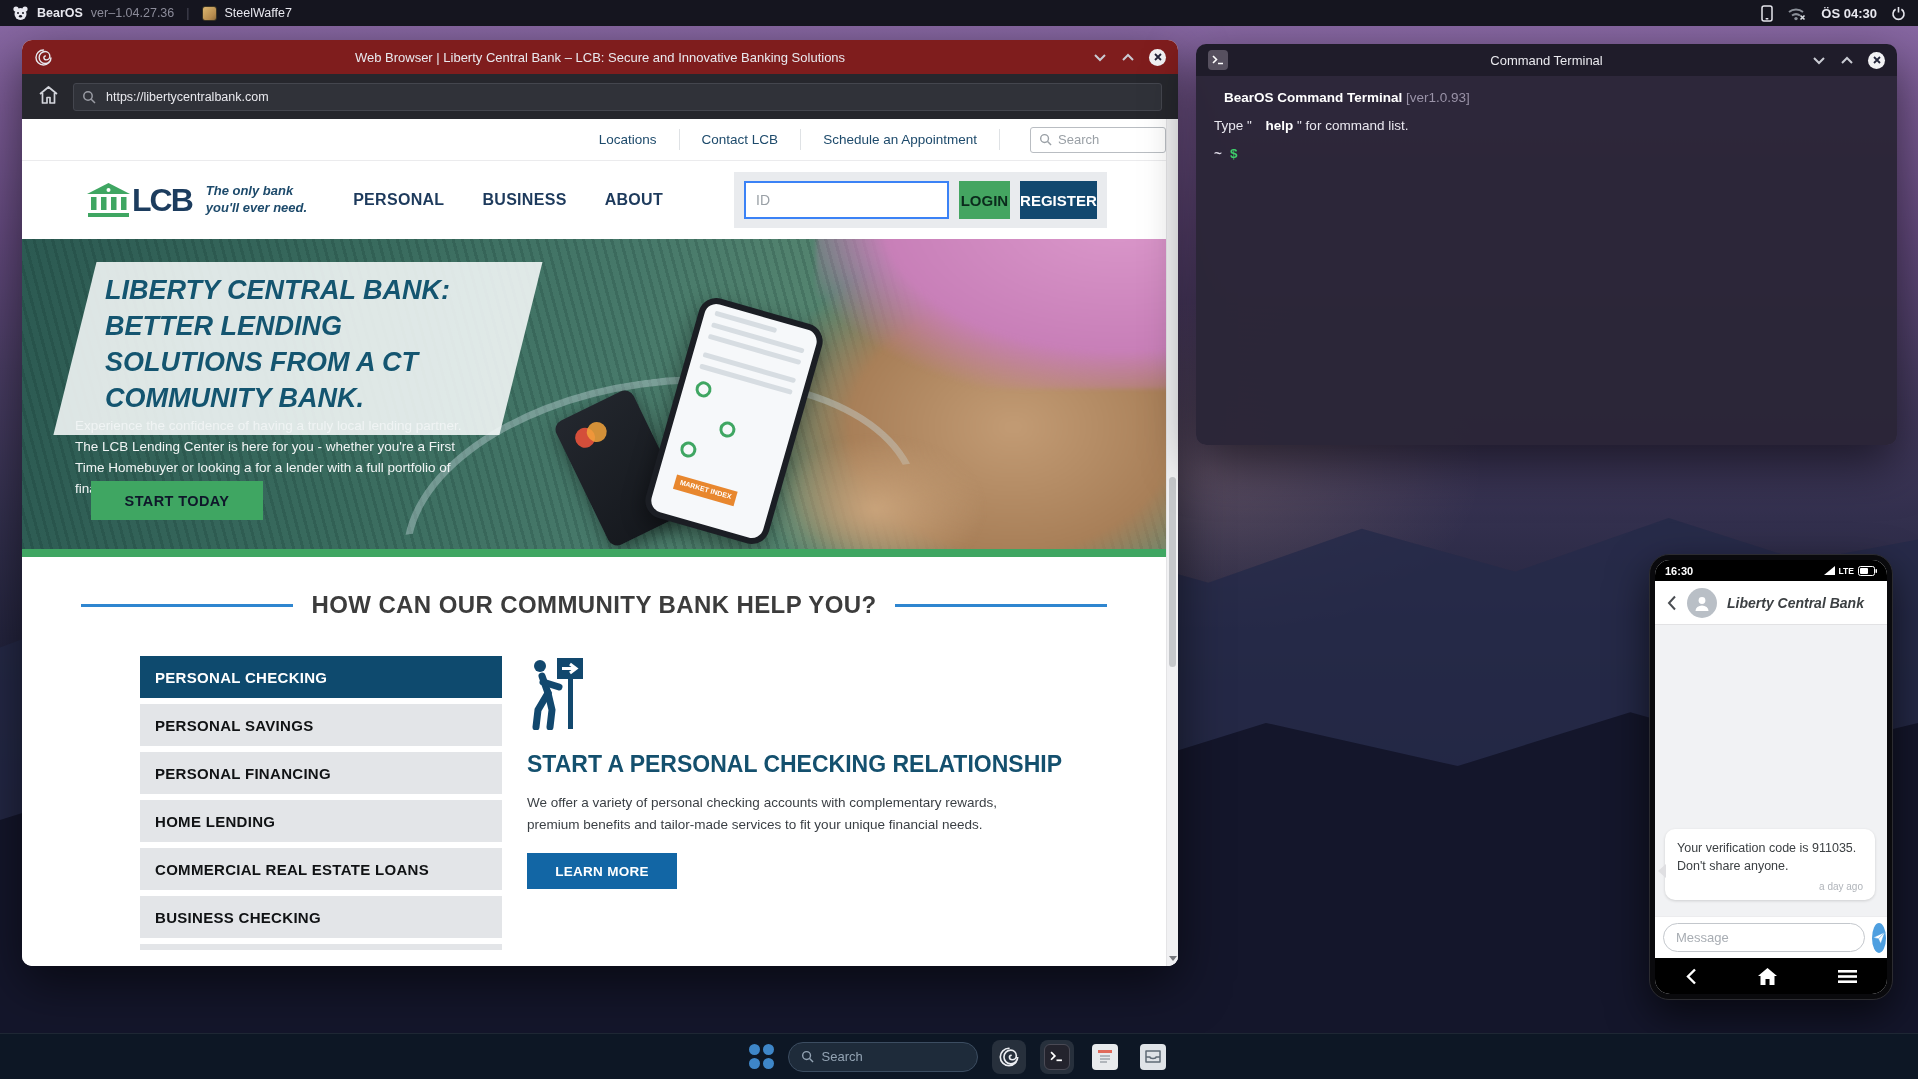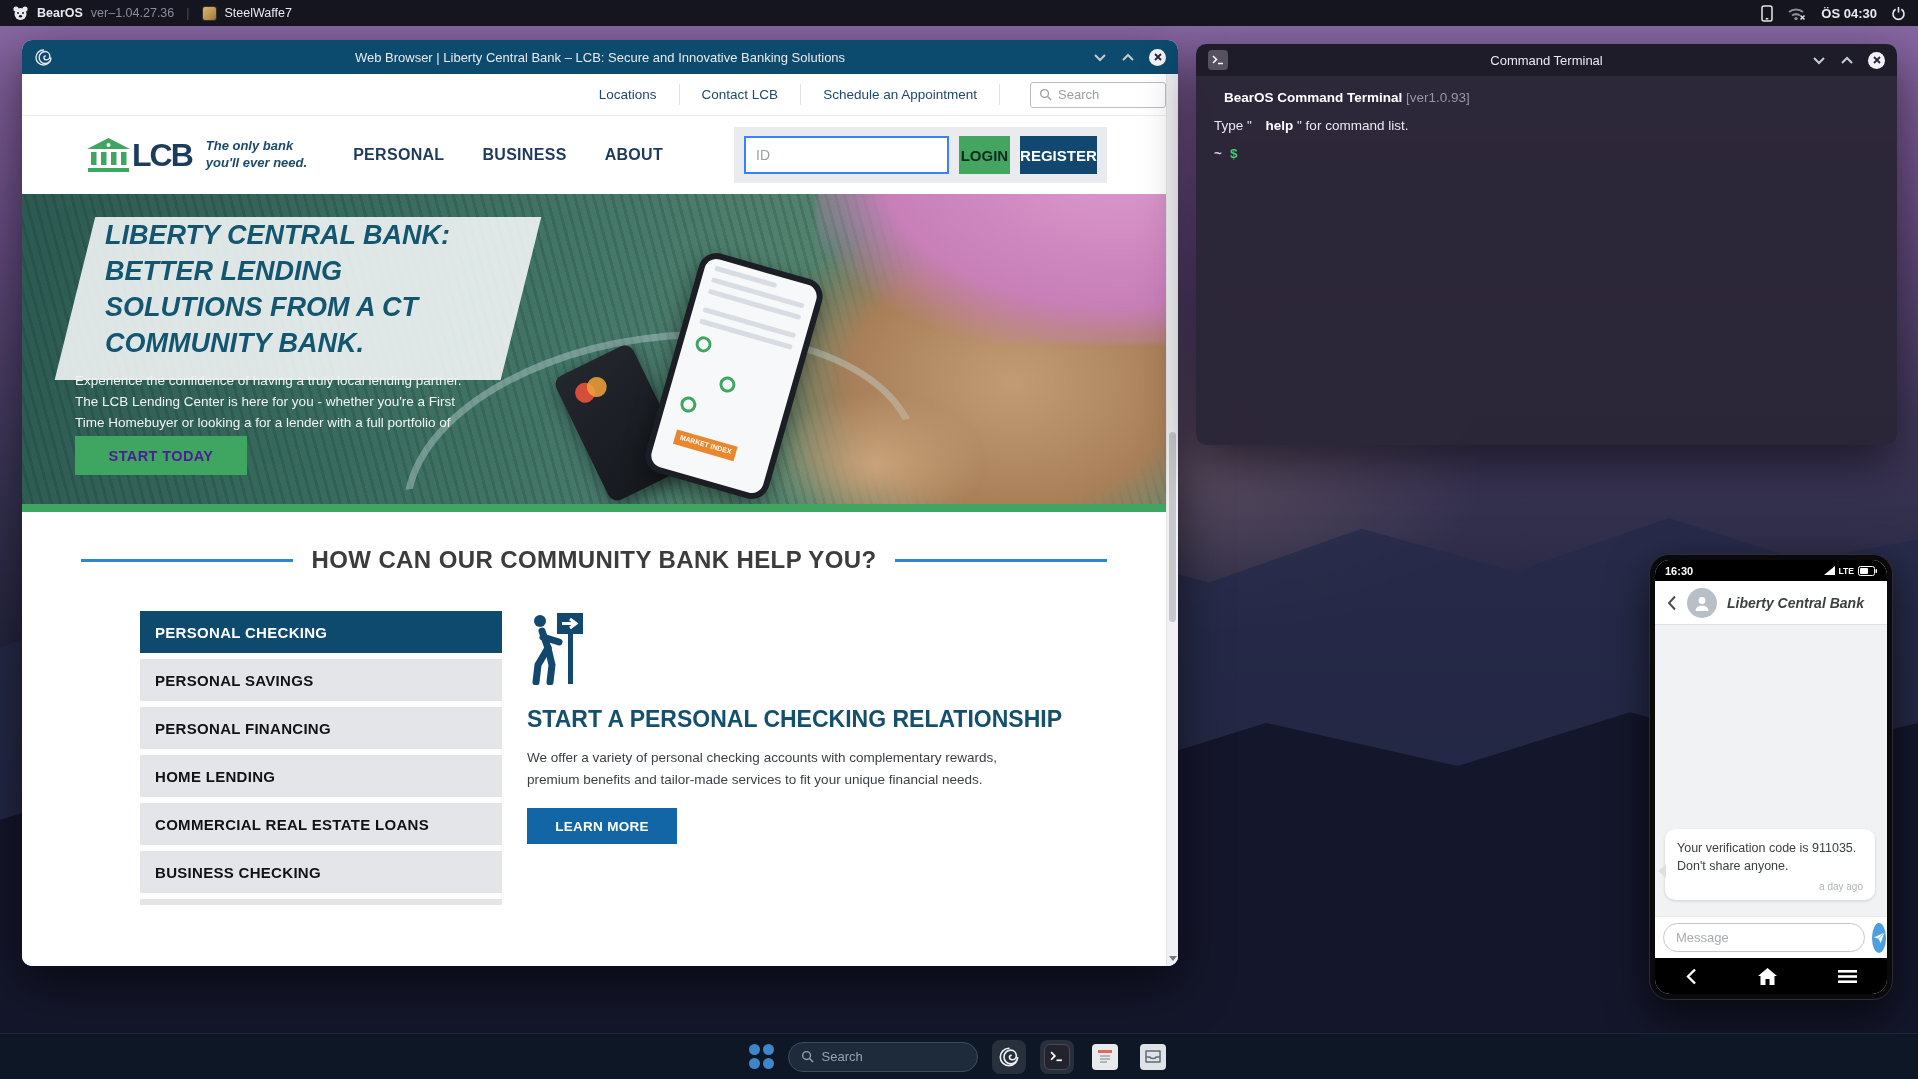--- a/index.html
+++ b/index.html
@@ -29,21 +29,21 @@
   
   .window { position:absolute; border-radius:10px; box-shadow:0 18px 50px rgba(0,0,0,.55); overflow:hidden; z-index:10; }
   .titlebar { height:34px; display:flex; align-items:center; justify-content:center; position:relative; }
   .titlebar .tb-title { font-size:13px; color:#e9e9ee; }
   .tb-left { position:absolute; left:12px; top:0; bottom:0; display:flex; align-items:center; }
   .tb-controls { position:absolute; right:12px; top:0; bottom:0; display:flex; align-items:center; gap:14px; }
   .closebtn { width:17px; height:17px; border-radius:50%; background:#f2f2f4; display:flex; align-items:center; justify-content:center; }
 
   
   .browser { left:22px; top:40px; width:1156px; height:926px; background:#fff; display:flex; flex-direction:column; }
-  .browser .titlebar { background:#0c4a6e; }
+  .browser .titlebar { background:#7f1d1d; }
   .urlbar { height:45px; background:#26272d; display:flex; align-items:center; padding:0 16px; gap:14px; }
   .url-wrap { flex:1; position:relative; }
   .url-wrap input { width:100%; height:28px; background:#303239; border:1px solid #44464e; border-radius:3px;
     color:#e9e9ee; font-size:12.5px; padding:0 10px 0 32px; outline:none; }
   .url-wrap svg { position:absolute; left:9px; top:7px; }
   .page { flex:1; position:relative; background:#fff; }
   .page-inner { width:1144px; height:100%; overflow:hidden; }
   
   .sb { position:absolute; right:0; top:0; bottom:0; width:12px; background:#f1f1f3; border-left:1px solid #e4e4e6; }
   .sb-thumb { position:absolute; left:2px; right:2px; top:358px; height:190px; background:#c6c8cb; border-radius:6px; }
@@ -82,24 +82,24 @@
   .hero-fur { position:absolute; right:-60px; top:-10px; width:560px; height:360px;
     background:radial-gradient(340px 260px at 62% 55%, #c29b74 0%, #a87f58 48%, rgba(90,110,90,0) 74%); filter:blur(2px); }
   .hero-fur2 { position:absolute; right:140px; bottom:-60px; width:300px; height:200px;
     background:radial-gradient(closest-side, #c9a37b, transparent 72%); filter:blur(3px); }
   .hero-pink { position:absolute; right:-30px; top:-40px; width:380px; height:190px;
     background:radial-gradient(at 80% 10%, #db98cb 0%, #c87fb8 55%, transparent 78%); filter:blur(2px); }
   .hero-hose { position:absolute; left:380px; top:140px; width:520px; height:300px; border:7px solid rgba(200,218,222,.4);
     border-radius:50%; transform:rotate(-8deg); clip-path:polygon(0 0,100% 0,100% 40%,0 40%); }
   .skewbox { position:absolute; left:53px; top:23px; width:446px; }
   .skewbox::before { content:""; position:absolute; inset:0; background:rgba(246,249,249,.88); transform:skewX(-14deg); }
-  .skewbox h1 { position:relative; padding:1px 34px 18px 30px; font-size:27px; font-weight:800; font-style:italic;
+  .skewbox h1 { position:relative; padding:11px 34px 18px 30px; font-size:27px; font-weight:800; font-style:italic;
     color:#145570; line-height:1.33; }
   .hero-para { position:absolute; left:53px; top:177px; width:392px; color:#f0f4f4; font-size:13.5px; line-height:1.55; }
-  .hero-cta { position:absolute; left:53px; top:242px; width:172px; height:39px; background:#3fa662; color:#4c1d95;
+  .hero-cta { position:absolute; left:69px; top:242px; width:172px; height:39px; background:#3fa662; color:#0f172a;
     font-weight:800; font-size:14.5px; letter-spacing:.4px; display:flex; align-items:center; justify-content:center; cursor:pointer; }
   .hero-phone { position:absolute; left:648px; top:68px; width:128px; height:228px; transform:rotate(16deg);
     background:#1b1e24; border-radius:18px; padding:6px; box-shadow:0 8px 22px rgba(0,0,0,.4); }
   .hp-screen { width:100%; height:100%; background:#f6f8fa; border-radius:12px; overflow:hidden; position:relative; }
   .hp-line { height:5px; background:#d7dde2; border-radius:2px; margin:7px 10px 0; }
   .hp-dot { position:absolute; width:16px; height:16px; border:3px solid #3fa662; border-radius:50%; }
   .hp-badge { position:absolute; left:18px; bottom:26px; background:#e8872e; color:#fff; font-size:7px; font-weight:800;
     padding:3px 5px; line-height:1.25; text-align:center; }
   .hero-card { position:absolute; left:556px; top:160px; width:86px; height:138px; transform:rotate(-26deg);
     background:linear-gradient(160deg,#23272e,#14171c); border-radius:10px; box-shadow:0 6px 18px rgba(0,0,0,.45); }
@@ -237,20 +237,34 @@
             <polyline points="2,2 7,7 12,2" fill="none" stroke="#c9cbd3" stroke-width="2"></polyline>
           </svg></span>
       <span><svg width="14" height="9" viewBox="0 0 14 9">
             <polyline points="2,7 7,2 12,7" fill="none" stroke="#c9cbd3" stroke-width="2"></polyline>
           </svg></span>
       <span class="closebtn">
           <svg width="8" height="8" viewBox="0 0 8 8">
             <path d="M1 1 L7 7 M7 1 L1 7" stroke="#23253a" stroke-width="1.8"></path>
           </svg>
         </span>
+    </span>
+  </div>
+  <div class="urlbar">
+    <span>
+      <svg width="21" height="20" viewBox="0 0 21 20">
+          <path d="M2 9 L10.5 2 L19 9 M4.5 8 V18 H9 V12.5 H12 V18 H16.5 V8" fill="none" stroke="#d3d5db" stroke-width="1.7" stroke-linejoin="round"></path>
+        </svg>
+    </span>
+    <span class="url-wrap">
+      <svg width="14" height="14" viewBox="0 0 14 14">
+          <circle cx="6" cy="6" r="4.2" fill="none" stroke="#9a9ca4" stroke-width="1.5"></circle>
+          <line x1="9.2" y1="9.2" x2="13" y2="13" stroke="#9a9ca4" stroke-width="1.5"></line>
+        </svg>
+      <input type="text" value="https://libertycentralbank.com" style="">
     </span>
   </div>
   <div class="page">
     <div class="page-inner">
 
       <div class="utility">
         <span class="ulink">Locations</span>
         <span class="ulink">Contact LCB</span>
         <span class="ulink">Schedule an Appointment</span>
         <span class="usearch">

